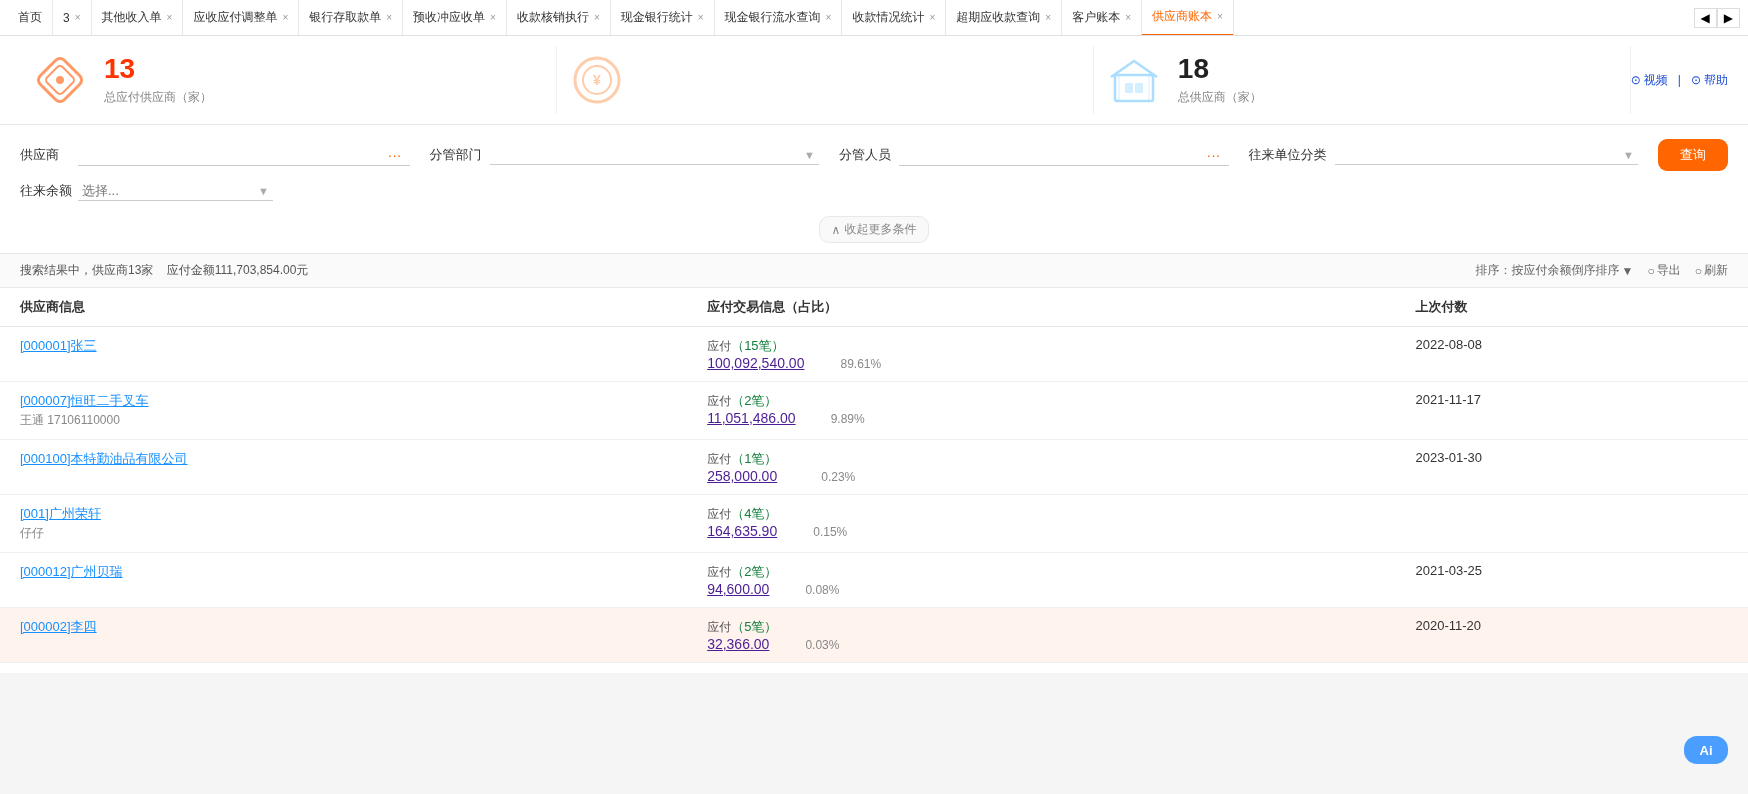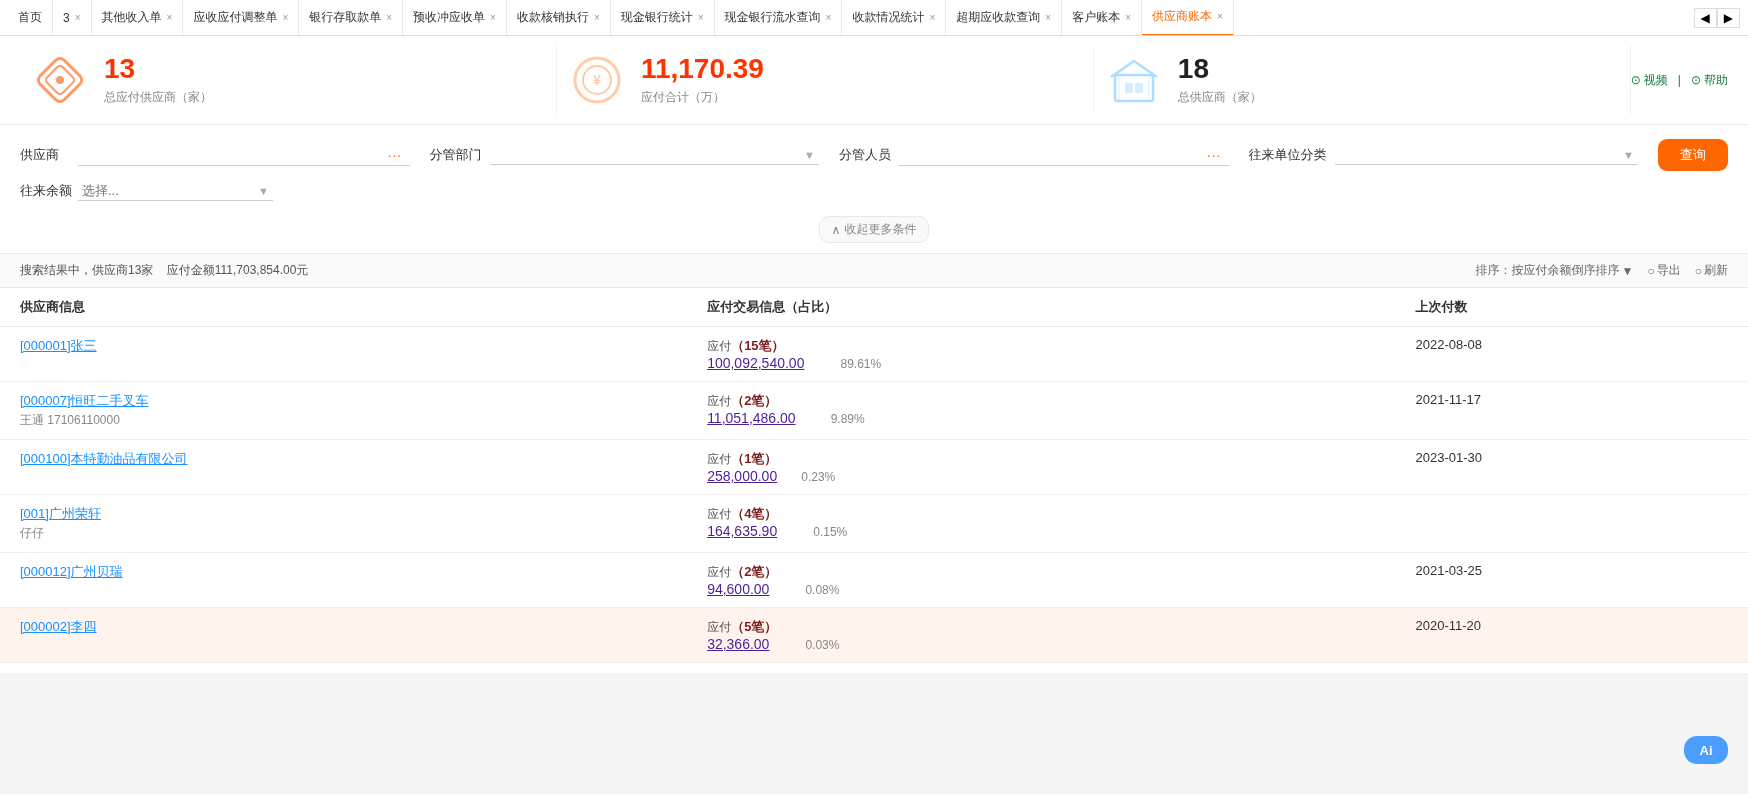--- a/index.html
+++ b/index.html
@@ -85,21 +85,21 @@
     }
     .help-links {
       margin-left: auto;
       font-size: 12px;
       color: #888;
       display: flex;
       align-items: center;
       gap: 10px;
       white-space: nowrap;
     }
-    .help-links span { cursor: pointer; color: #15803d; }
+    .help-links span { cursor: pointer; color: #1d4ed8; }
 
     
     .filter-section {
       background: #fff;
       padding: 14px 20px 10px 20px;
       border-bottom: 1px solid #e8e8e8;
     }
     .filter-row {
       display: flex;
       align-items: center;
@@ -254,21 +254,21 @@
       font-size: 12px;
       margin-top: 2px;
     }
     .amount-green {
       color: #4c1d95;
       font-size: 14px;
       text-decoration: underline;
       cursor: pointer;
     }
     .tx-label { font-size: 12px; color: #555; }
-    .tx-count { color: #7f1d1d; font-weight: bold; }
+    .tx-count { color: #15803d; }
     .tx-percent { color: #888; font-size: 12px; margin-left: 20px; }
   </style>
 </head>
 <body>
 
 <div class="top-nav">
   <div class="nav-tab">
     <span>首页</span>
   </div>
   <div class="nav-tab">
@@ -341,24 +341,20 @@
     </div>
   </div>
 
   <div class="summary-card">
     <div class="summary-icon">
       <svg viewBox="0 0 54 54" xmlns="http://www.w3.org/2000/svg">
         <circle cx="27" cy="27" r="22" fill="none" stroke="#ffccaa" stroke-width="3"></circle>
         <circle cx="27" cy="27" r="14" fill="none" stroke="#ffccaa" stroke-width="2"></circle>
         <text x="27" y="32" text-anchor="middle" fill="#ffccaa" font-size="14" font-weight="bold">¥</text>
       </svg>
-    </div>
-    <div class="summary-info">
-      <div class="summary-value">11,170.39</div>
-      <div class="summary-label">应付合计（万）</div>
     </div>
   </div>
 
   <div class="summary-card">
     <div class="summary-icon">
       <svg viewBox="0 0 54 54" xmlns="http://www.w3.org/2000/svg">
         <rect x="8" y="22" width="38" height="26" rx="2" fill="none" stroke="#aaddff" stroke-width="2.5"></rect>
         <polyline points="4,24 27,8 50,24" fill="none" stroke="#aaddff" stroke-width="2.5"></polyline>
         <rect x="18" y="30" width="8" height="10" rx="1" fill="#aaddff" opacity="0.5"></rect>
         <rect x="28" y="30" width="8" height="10" rx="1" fill="#aaddff" opacity="0.5"></rect>
@@ -489,21 +485,21 @@
               <span class="amount-green">11,051,486.00</span>
               <span class="tx-percent">9.89%</span>
             </div>
           </td>
           <td>2021-11-17</td>
         </tr>
         <tr>
           <td><a class="supplier-link" href="#">[000100]本特勤油品有限公司</a></td>
           <td>
             <div><span class="tx-label">应付</span><span class="tx-count">（1笔）</span></div>
-            <div style="display: flex; align-items: baseline; gap: 4px;">
+            <div style="display: flex; align-items: baseline; gap: 24px;">
               <span class="amount-green">258,000.00</span>
               <span class="tx-percent">0.23%</span>
             </div>
           </td>
           <td>2023-01-30</td>
         </tr>
         <tr>
           <td><a class="supplier-link" href="#">[001]广州荣轩</a><div class="supplier-sub">仔仔</div></td>
           <td>
             <div><span class="tx-label">应付</span><span class="tx-count">（4笔）</span></div>

